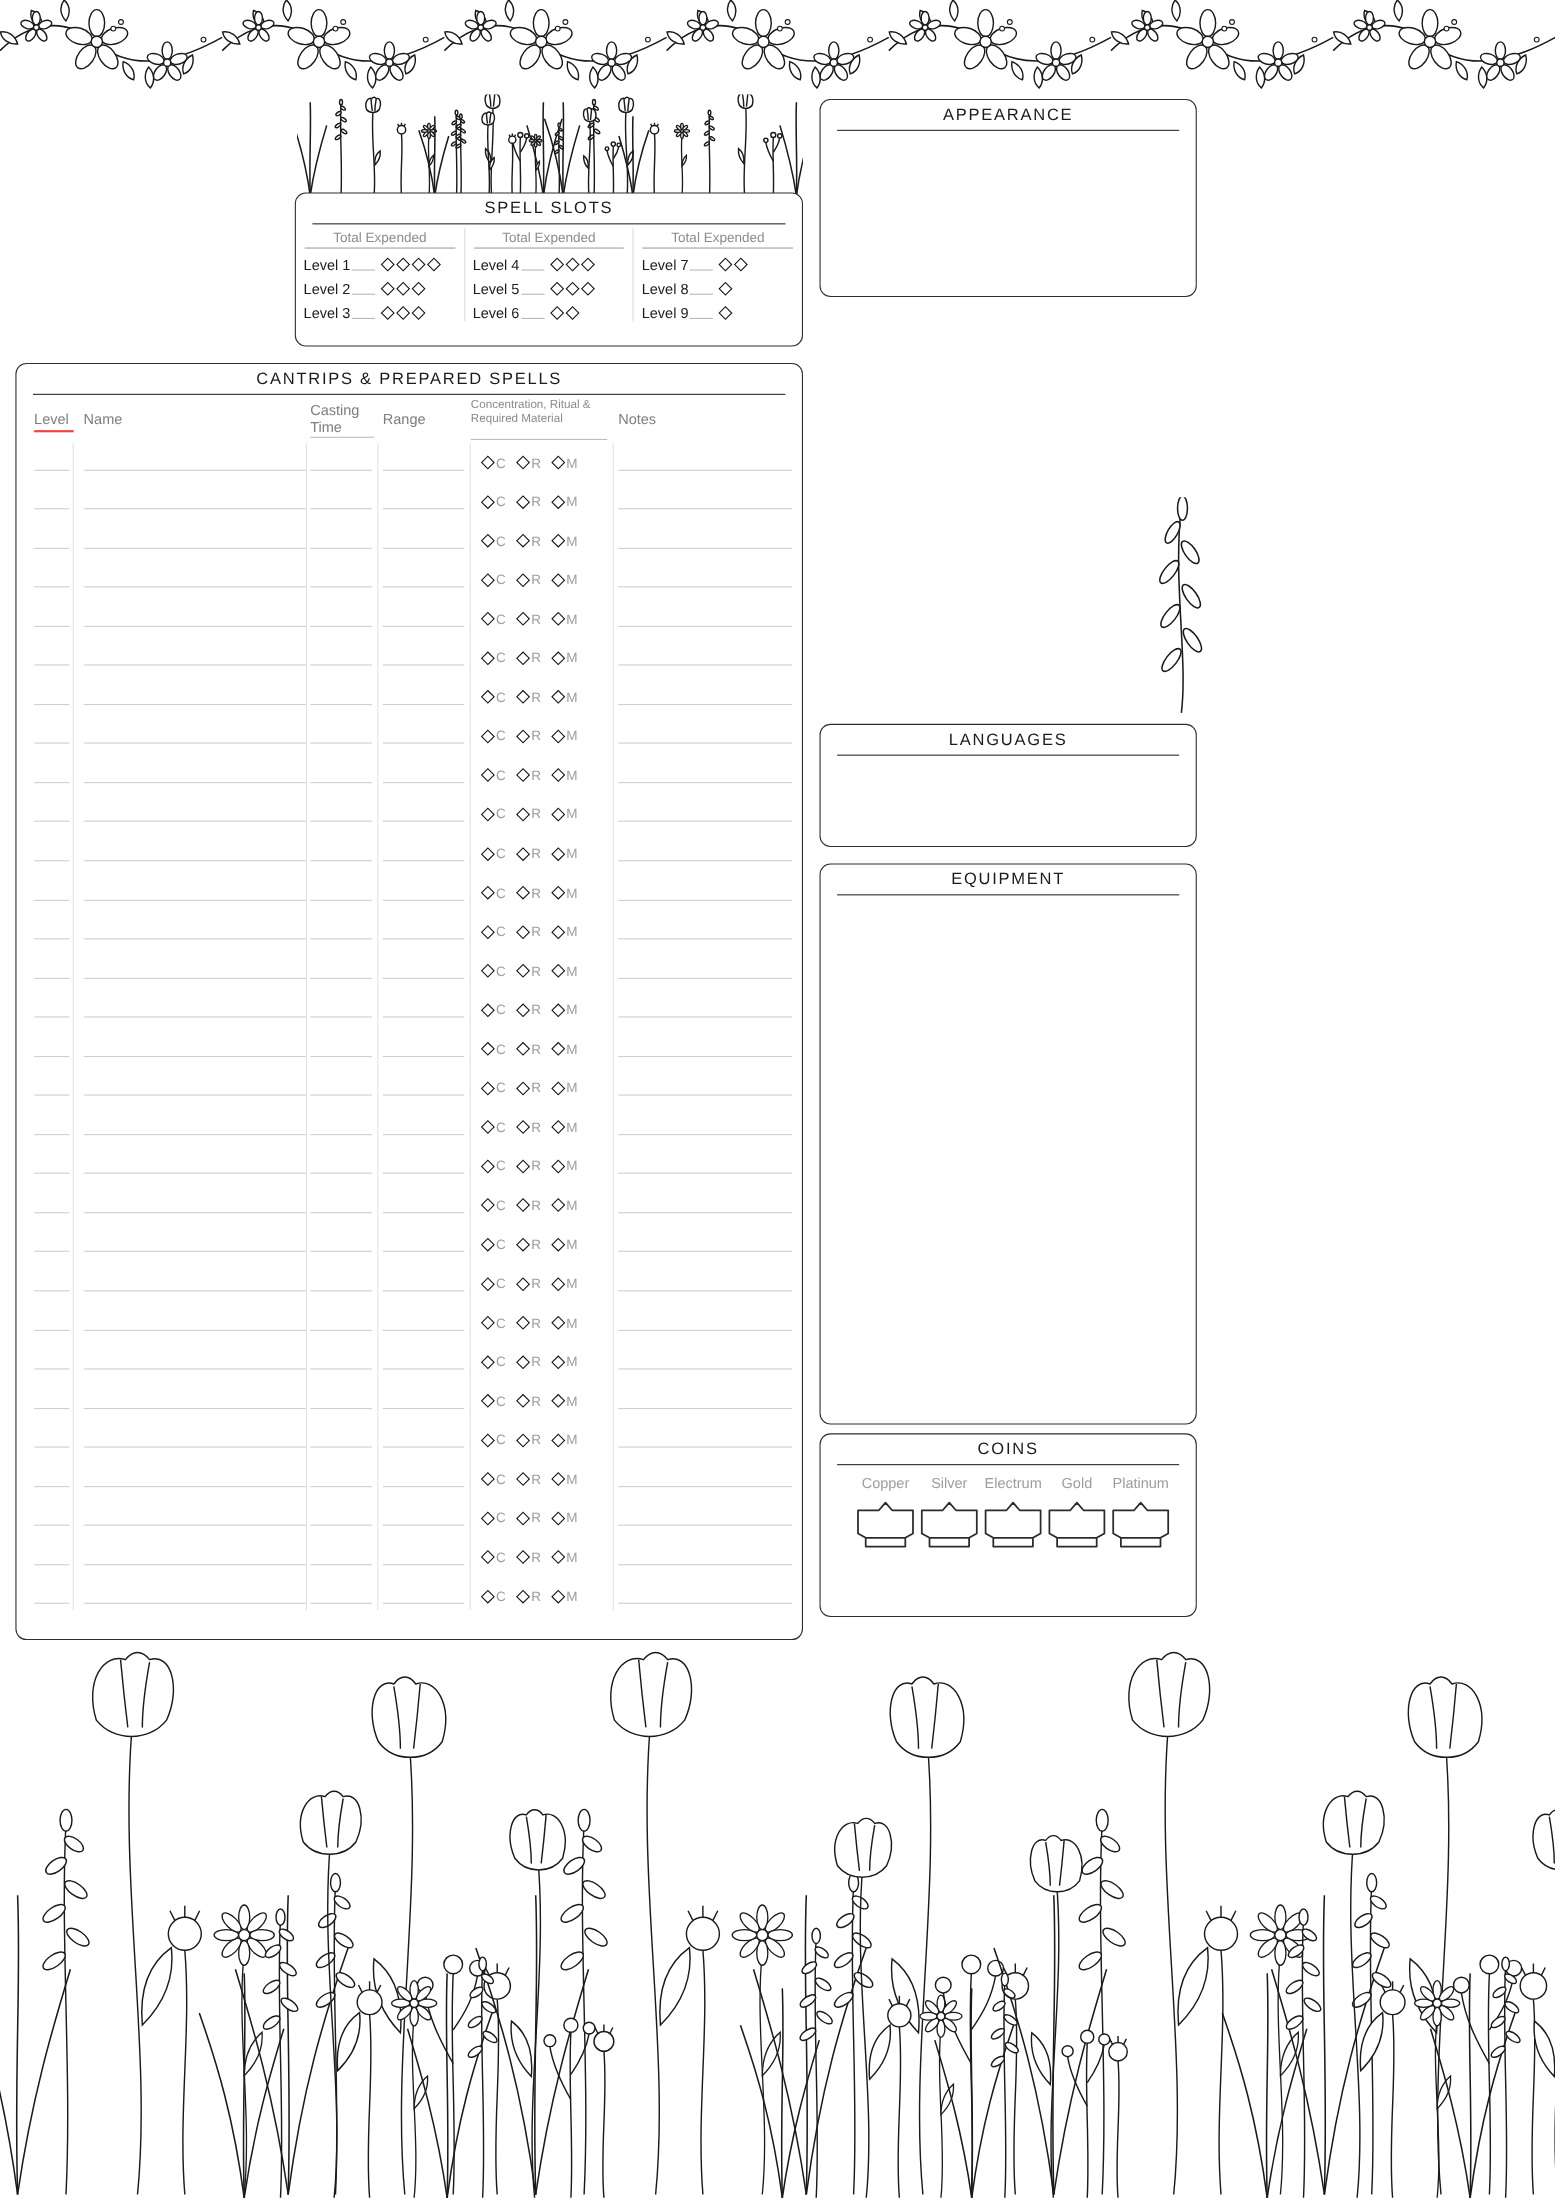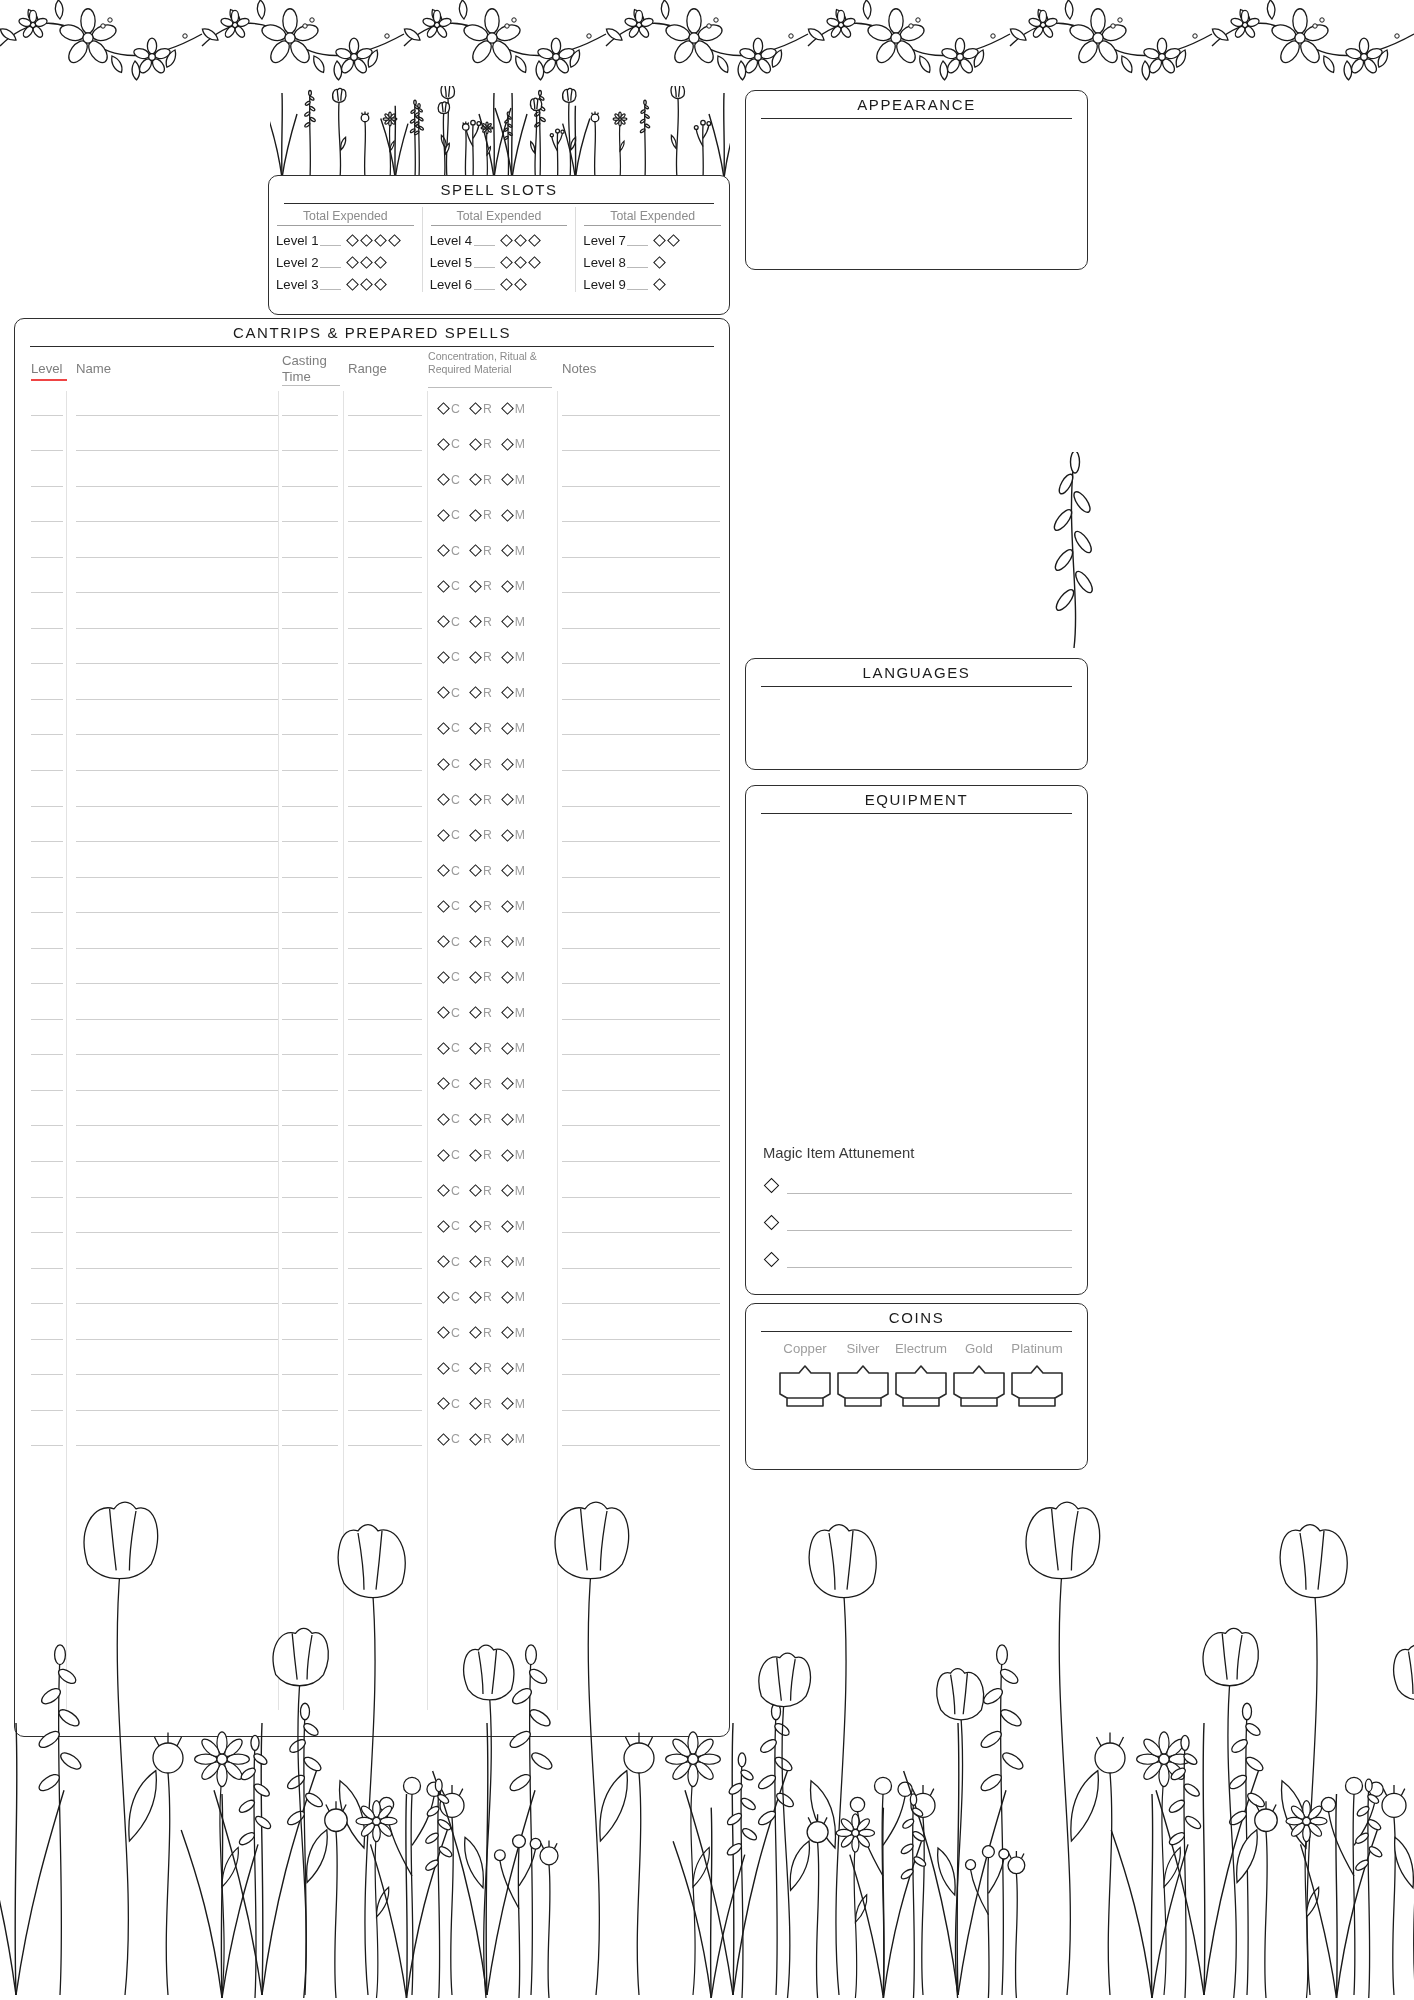--- a/index.html
+++ b/index.html
@@ -34,21 +34,21 @@
   .slot-col{flex:1;padding:2px 7px 0}
   .slot-col + .slot-col{border-left:1px solid #dcdcdc}
   .slot-colhead{font-size:12.3px;color:#8c8c8c;text-align:center;border-bottom:1px solid #9f9f9f;padding-bottom:2px;margin:0 1px;white-space:nowrap}
   .slot-row{display:flex;align-items:center;margin-top:7px;font-size:13.2px;color:#1c1c1c}
   .slot-lbl{width:44px;flex:none;white-space:nowrap}
   .slot-blank{width:21px;border-bottom:1px solid #b9b9b9;height:11px;flex:none;margin-right:7px}
   .slot-dias{display:flex;gap:5px;align-items:center}
   .dia{display:inline-block;width:9px;height:9px;border:1.5px solid #161616;transform:rotate(45deg);background:#fff;flex:none}
 
   
-  .table-box{left:14px;top:318px;width:716px;height:1419px}
+  .table-box{left:14px;top:330px;width:716px;height:1161px}
   .tbl-head{position:relative;height:40px;font-size:13.2px;color:#7e7e7e}
   .th{position:absolute}
   .th-level{left:16px;top:14px;width:36px;border-bottom:2px solid #ef4444;padding-bottom:3px}
   .th-name{left:61px;top:14px}
   .th-cast{left:267px;top:6px;width:58px;border-bottom:1px solid #bdbdbd;line-height:1.18;padding-bottom:1px}
   .th-range{left:333px;top:14px}
   .th-conc{left:413px;top:3px;width:124px;font-size:10.6px;line-height:1.2;border-bottom:1px solid #bdbdbd;padding-bottom:12px;color:#8a8a8a}
   .th-notes{left:547px;top:14px}
   .vsep{position:absolute;width:1px;background:#e2e2e2;top:72px;bottom:26px}
   .tbl-rows{position:relative}
@@ -1017,39 +1017,20 @@
   <section class="box rbox languages-box">
     <div class="box-title">LANGUAGES</div>
     <div class="title-rule"></div>
     <div class="box-blank"></div>
   </section>
 
   <section class="box rbox equipment-box">
     <div class="box-title">EQUIPMENT</div>
     <div class="title-rule"></div>
     <div class="box-blank" style="bottom:160px"></div>
-    <div class="attune">
-      <div class="attune-lbl">Magic Item Attunement</div>
-
-        <div class="attune-row">
-          <i class="dia"></i>
-          <span class="aline"></span>
-        </div>
-
-        <div class="attune-row">
-          <i class="dia"></i>
-          <span class="aline"></span>
-        </div>
-
-        <div class="attune-row">
-          <i class="dia"></i>
-          <span class="aline"></span>
-        </div>
-
-    </div>
   </section>
 
   <section class="box rbox coins-box">
     <div class="box-title">COINS</div>
     <div class="title-rule"></div>
     <div class="coins-row">
 
         <div class="coin">
           <div class="coin-lbl">Copper</div>
           <svg class="pouch" viewBox="0 0 56 46">

